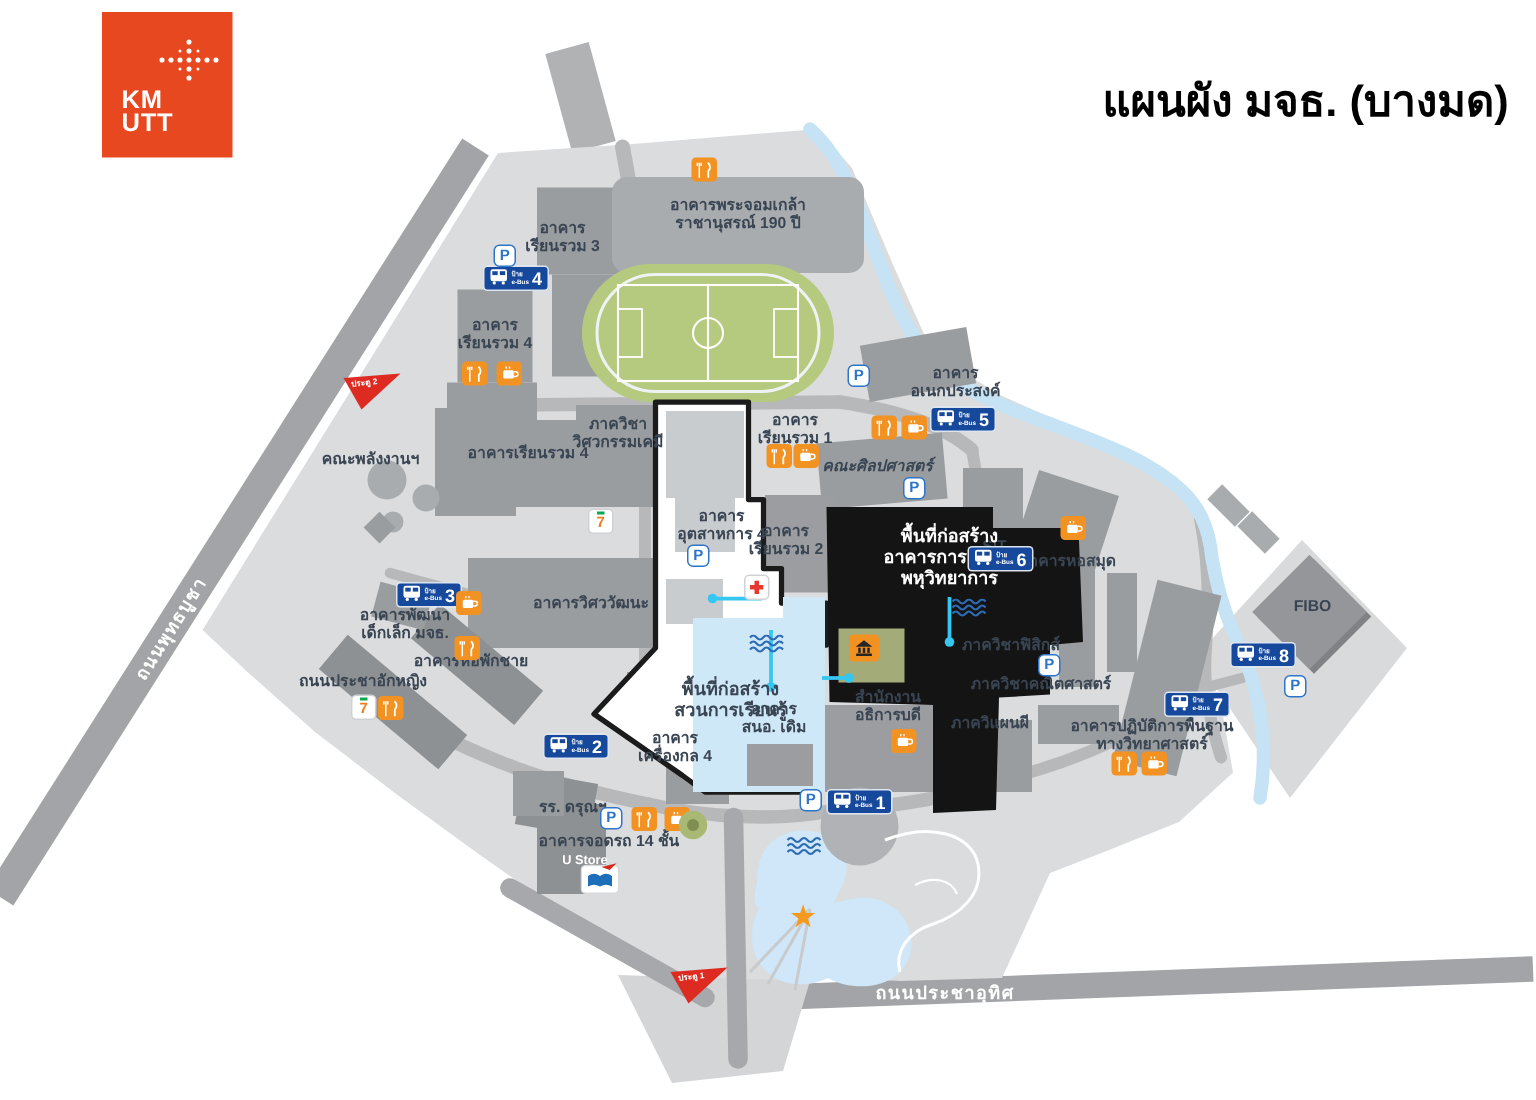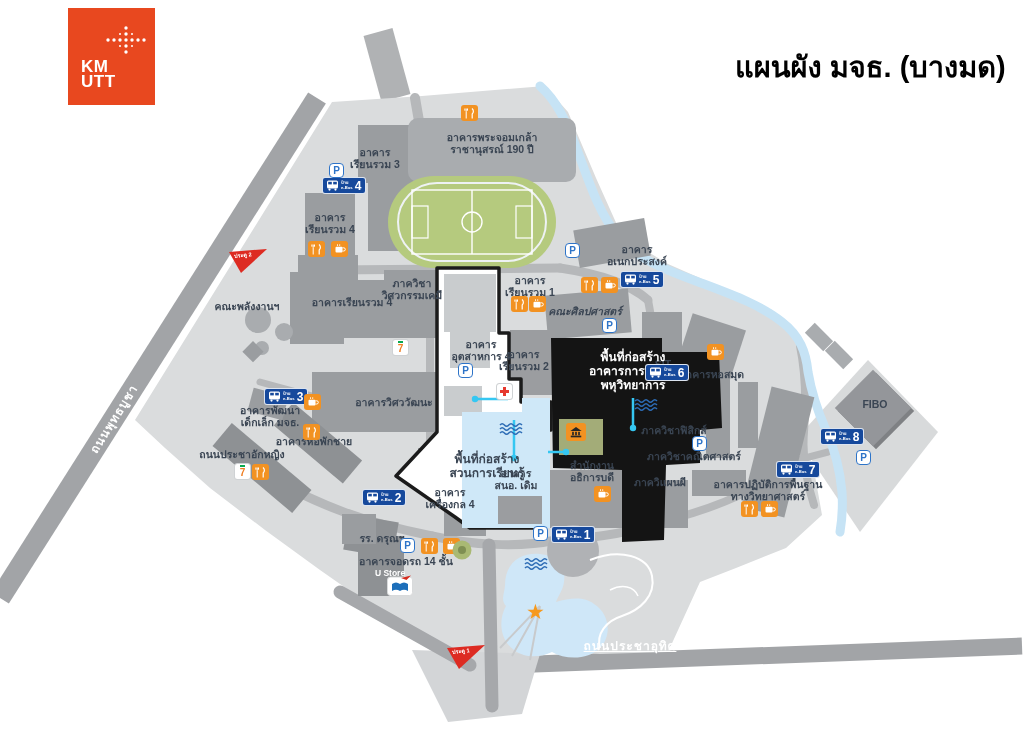--- a/index.html
+++ b/index.html
@@ -249,21 +249,21 @@
 สนอ. เดิม</div>
       <div class="map-label" style="left: 592px; top: 459px;">สำนักงาน
 อธิการบดี</div>
       <div class="map-label" style="left: 674px; top: 424px; text-align: center;">ภาควิชาฟิสิกส์</div>
       <div class="map-label" style="left: 674px; top: 450px; margin-left: 20px;">ภาควิชาคณิตศาสตร์</div>
       <div class="map-label" style="left: 660px; top: 476px;">ภาควิแผนผี</div>
       <div class="map-label" style="left: 768px; top: 478px;">อาคารปฏิบัติการพื้นฐาน
 ทางวิทยาศาสตร์</div>
       <div class="map-label" style="left: 875px; top: 398px;">FIBO</div>
       <div class="map-label road" style="left: 114px; top: 412px; transform: translateX(-50%) rotate(-58deg);">ถนนพุทธบูชา</div>
-      <div class="map-label road" style="left: 630px; top: 639px; text-decoration: underline;">ถนนประชาอุทิศ</div>
+      <div class="map-label road" style="left: 630px; top: 655px;">ถนนประชาอุทิศ</div>
     </div>
   <div id="markers-layer">
       <div class="marker bus" style="left: 551px; top: 526px;">
         <span><svg width="13" height="11" viewBox="0 0 13 11">
             <rect x="1" y="0.5" width="11" height="8" rx="1.5" fill="#fff"></rect>
             <rect x="2.2" y="1.8" width="3.6" height="2.6" fill="#16499C"></rect>
             <rect x="7.2" y="1.8" width="3.6" height="2.6" fill="#16499C"></rect>
             <circle cx="3.5" cy="9.6" r="1.1" fill="#fff"></circle>
             <circle cx="9.5" cy="9.6" r="1.1" fill="#fff"></circle>
           </svg></span>

